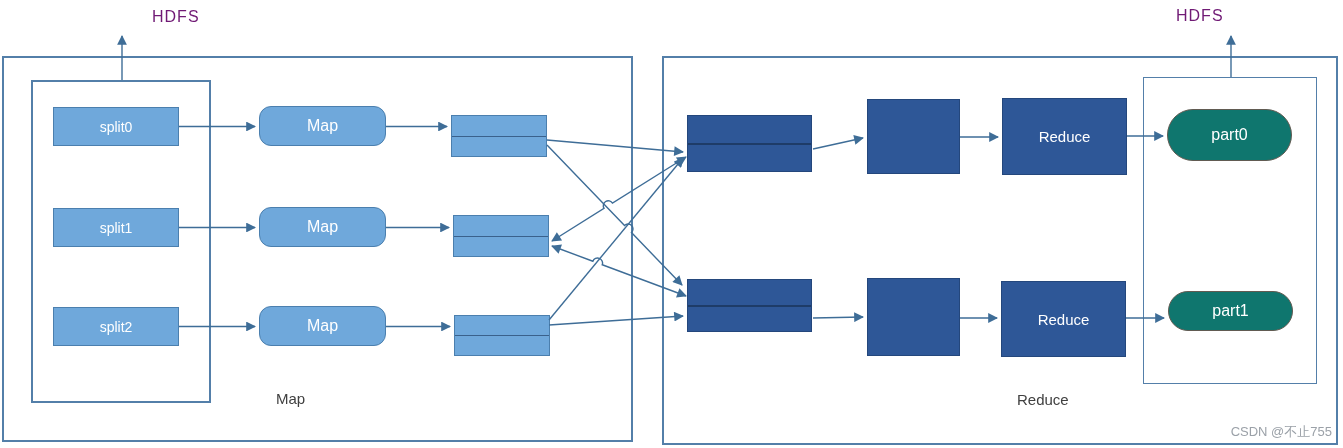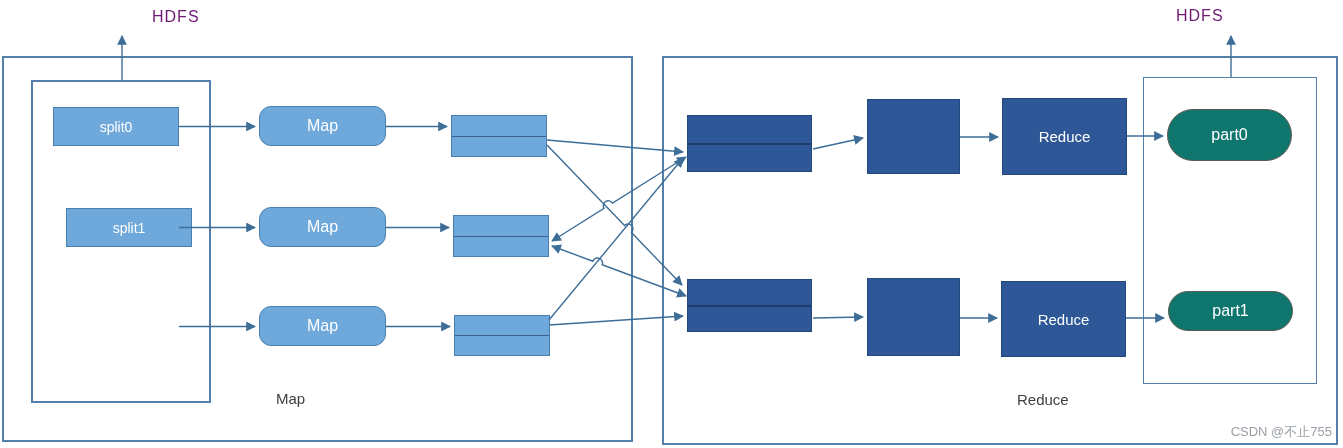--- a/index.html
+++ b/index.html
@@ -32,21 +32,22 @@
 
   <div class="abs container" style="left:2px;top:56px;width:631px;height:386px;"></div>
   <div class="abs container" style="left:31px;top:80px;width:180px;height:323px;"></div>
   <div class="abs container" style="left:662px;top:56px;width:676px;height:389px;"></div>
   <div class="abs container thin" style="left:1143px;top:77px;width:174px;height:307px;"></div>
 
   <div class="label hdfs" style="left:152px;top:8px;">HDFS</div>
   <div class="label hdfs" style="left:1176px;top:7px;">HDFS</div>
 
   <div class="abs node light split" style="left:53px;top:107px;width:126px;height:39px;">split0</div>
-  <div class="abs node light split" style="left:66px;top:208px;width:126px;height:39px;">split1</div>
+  <div class="abs node light split" style="left:53px;top:208px;width:126px;height:39px;">split1</div>
+  <div class="abs node light split" style="left:53px;top:307px;width:126px;height:39px;">split2</div>
 
   <div class="abs node light rounded mapNode" style="left:259px;top:106px;width:127px;height:40px;">Map</div>
   <div class="abs node light rounded mapNode" style="left:259px;top:207px;width:127px;height:40px;">Map</div>
   <div class="abs node light rounded mapNode" style="left:259px;top:306px;width:127px;height:40px;">Map</div>
 
   <div class="abs node light stack" style="left:451px;top:115px;width:96px;height:42px;">
     <div class="cell"></div>
     <div class="cell"></div>
   </div>
   <div class="abs node light stack" style="left:453px;top:215px;width:96px;height:42px;">

